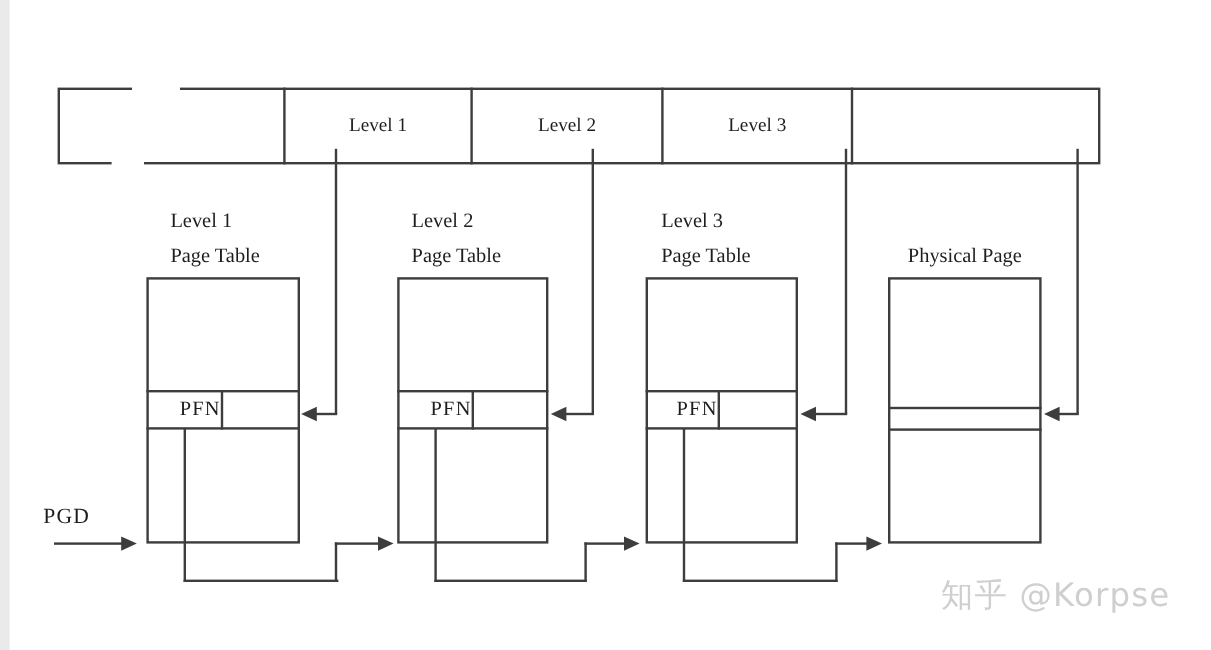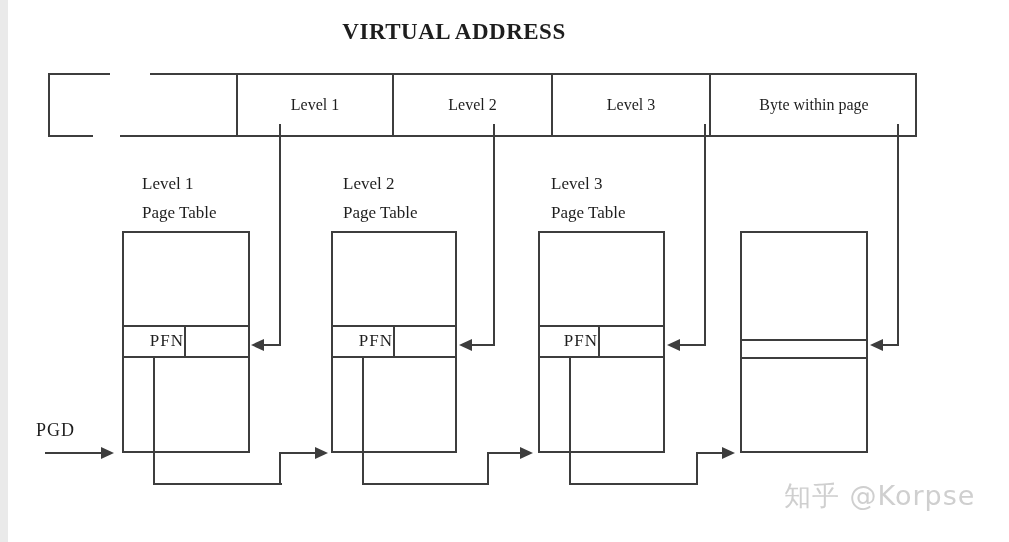--- a/index.html
+++ b/index.html
@@ -37,34 +37,32 @@
              text-shadow:-1px -1px 0 rgba(255,255,255,.9);}
   #edge-shade{left:0;top:0;width:8px;height:542px;background:#eaeaea;position:absolute;}
 </style>
 </head>
 <body>
 
 <div id="stage">
 
   <div id="edge-shade"></div>
 
-  <div id="title" class="lbl">VIRTUAL ADDRESS</div>
 
   <div class="box" style="left:48px;top:73px;width:869px;height:64px;"></div>
   <div class="patch" style="left:110px;top:71px;width:40px;height:6px;"></div>
   <div class="patch" style="left:93px;top:133px;width:27px;height:6px;"></div>
   <div class="ln" style="left:236px;top:73px;width:2px;height:64px;"></div>
   <div class="ln" style="left:392px;top:73px;width:2px;height:64px;"></div>
   <div class="ln" style="left:551px;top:73px;width:2px;height:64px;"></div>
   <div class="ln" style="left:709px;top:73px;width:2px;height:64px;"></div>
 
   <div class="lbl seg-lbl" style="left:238px;width:154px;">Level 1</div>
   <div class="lbl seg-lbl" style="left:394px;width:157px;">Level 2</div>
   <div class="lbl seg-lbl" style="left:553px;width:156px;">Level 3</div>
-  <div class="lbl seg-lbl" style="left:711px;width:206px;">Byte within page</div>
 
   <div class="ln" style="left:279px;top:124px;width:2px;height:221px;"></div>
   <div class="ln" style="left:260px;top:344px;width:21px;height:2px;"></div>
   <div class="arrL" style="left:251px;top:339px;"></div>
 
   <div class="ln" style="left:493px;top:124px;width:2px;height:221px;"></div>
   <div class="ln" style="left:468px;top:344px;width:27px;height:2px;"></div>
   <div class="arrL" style="left:459px;top:339px;"></div>
 
   <div class="ln" style="left:704px;top:124px;width:2px;height:221px;"></div>
@@ -98,20 +96,21 @@
   <div class="lbl tbl-title" style="left:551px;top:169px;">
     <div>Level 3</div>
     <div>Page Table</div>
   </div>
   <div class="box" style="left:538px;top:231px;width:127px;height:222px;"></div>
   <div class="ln" style="left:538px;top:325px;width:127px;height:2px;"></div>
   <div class="ln" style="left:538px;top:356px;width:127px;height:2px;"></div>
   <div class="ln" style="left:598px;top:325px;width:2px;height:33px;"></div>
   <div class="lbl pfn-lbl" style="left:538px;width:60px;">PFN</div>
 
+  <div class="lbl tbl-title center" style="left:740px;top:198px;width:128px;">Physical Page</div>
   <div class="box" style="left:740px;top:231px;width:128px;height:222px;"></div>
   <div class="ln" style="left:740px;top:339px;width:128px;height:2px;"></div>
   <div class="ln" style="left:740px;top:357px;width:128px;height:2px;"></div>
 
   <div class="lbl" style="left:36px;top:420px;font-size:18px;letter-spacing:1px;">PGD</div>
   <div class="ln" style="left:45px;top:452px;width:58px;height:2px;"></div>
   <div class="arrR" style="left:101px;top:447px;"></div>
 
   <div class="ln" style="left:153px;top:357px;width:2px;height:128px;"></div>
   <div class="ln" style="left:153px;top:483px;width:129px;height:2px;"></div>

